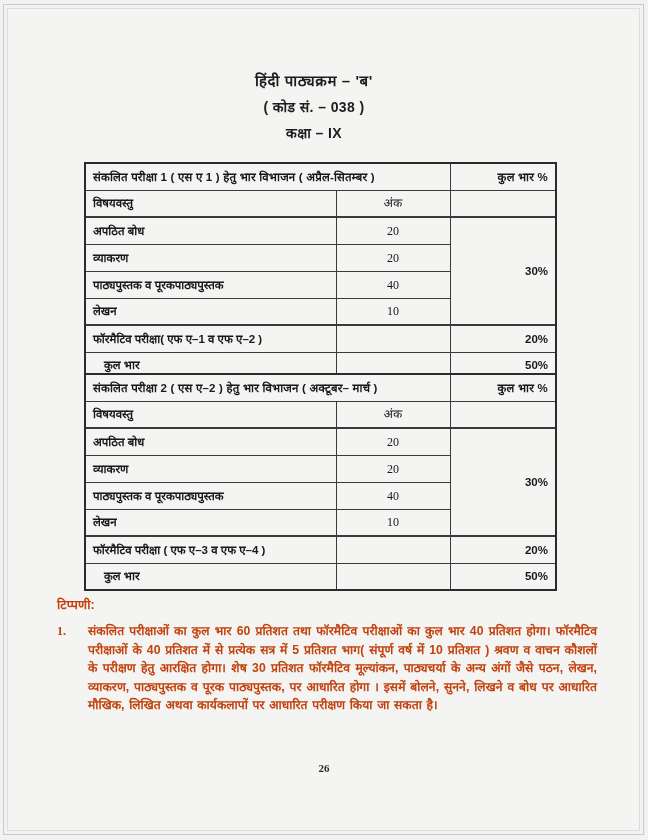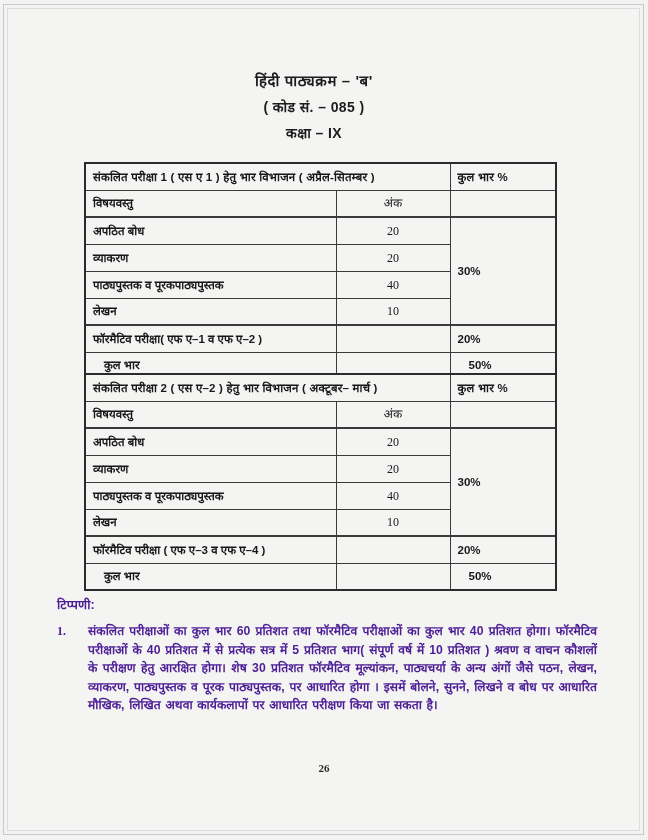--- a/index.html
+++ b/index.html
@@ -111,21 +111,21 @@
     text-align: left;
     font-weight: bold;
   }
   .wtable td.c-marks {
     text-align: center;
     font-family: "Liberation Serif", "DejaVu Serif", serif;
     font-size: 12px;
     font-weight: normal;
   }
   .wtable td.c-weight {
-    text-align: left;
+    text-align: right;
     font-weight: bold;
     font-size: 11.5px;
   }
   .wtable td.thick-top {
     border-top-width: 2px;
   }
   .wtable col.col-label { width: 251px; }
   .wtable col.col-marks { width: 114px; }
   .wtable col.col-weight { width: 106px; }
 
@@ -133,21 +133,21 @@
   .wtable .outer-bottom td { border-bottom: 2px solid #2b2b2b; padding-left: 18px; }
   .wtable td.outer-left { border-left: 2px solid #2b2b2b; }
   .wtable td.outer-right { border-right: 2px solid #2b2b2b; }
 
   
   .notes {
     position: absolute;
     left: 57px;
     top: 596px;
     width: 540px;
-    color: #4c1d95;
+    color: #c2410c;
   }
   .notes-heading {
     font-size: 12.5px;
     font-weight: bold;
     letter-spacing: 0.2px;
     margin-bottom: 9px;
   }
   .note-row {
     display: flex;
     align-items: flex-start;
@@ -188,21 +188,21 @@
 
 <div class="page">
 
   <div class="scan-frame-outer"></div>
   <div class="scan-frame-inner"></div>
 
   <div class="content">
 
     <div class="heading">
       <div class="title-line">हिंदी पाठ्यक्रम – 'ब'</div>
-      <div class="code-line">( कोड सं. – 085 )</div>
+      <div class="code-line">( कोड सं. – 038 )</div>
       <div class="class-line">कक्षा – IX</div>
     </div>
 
     <table class="wtable" id="table-sa1">
       <colgroup>
         <col class="col-label">
           <col class="col-marks">
           <col class="col-weight">
       </colgroup>
       <tbody>

